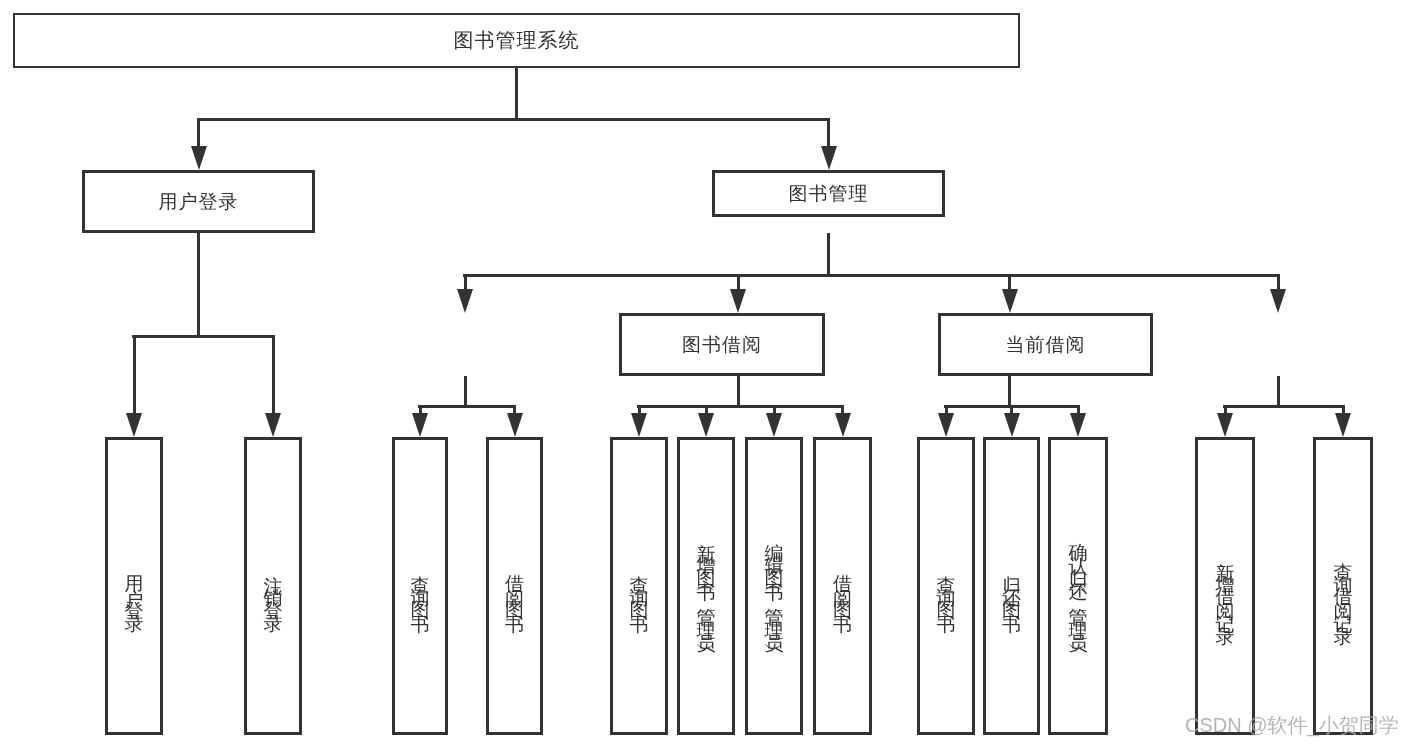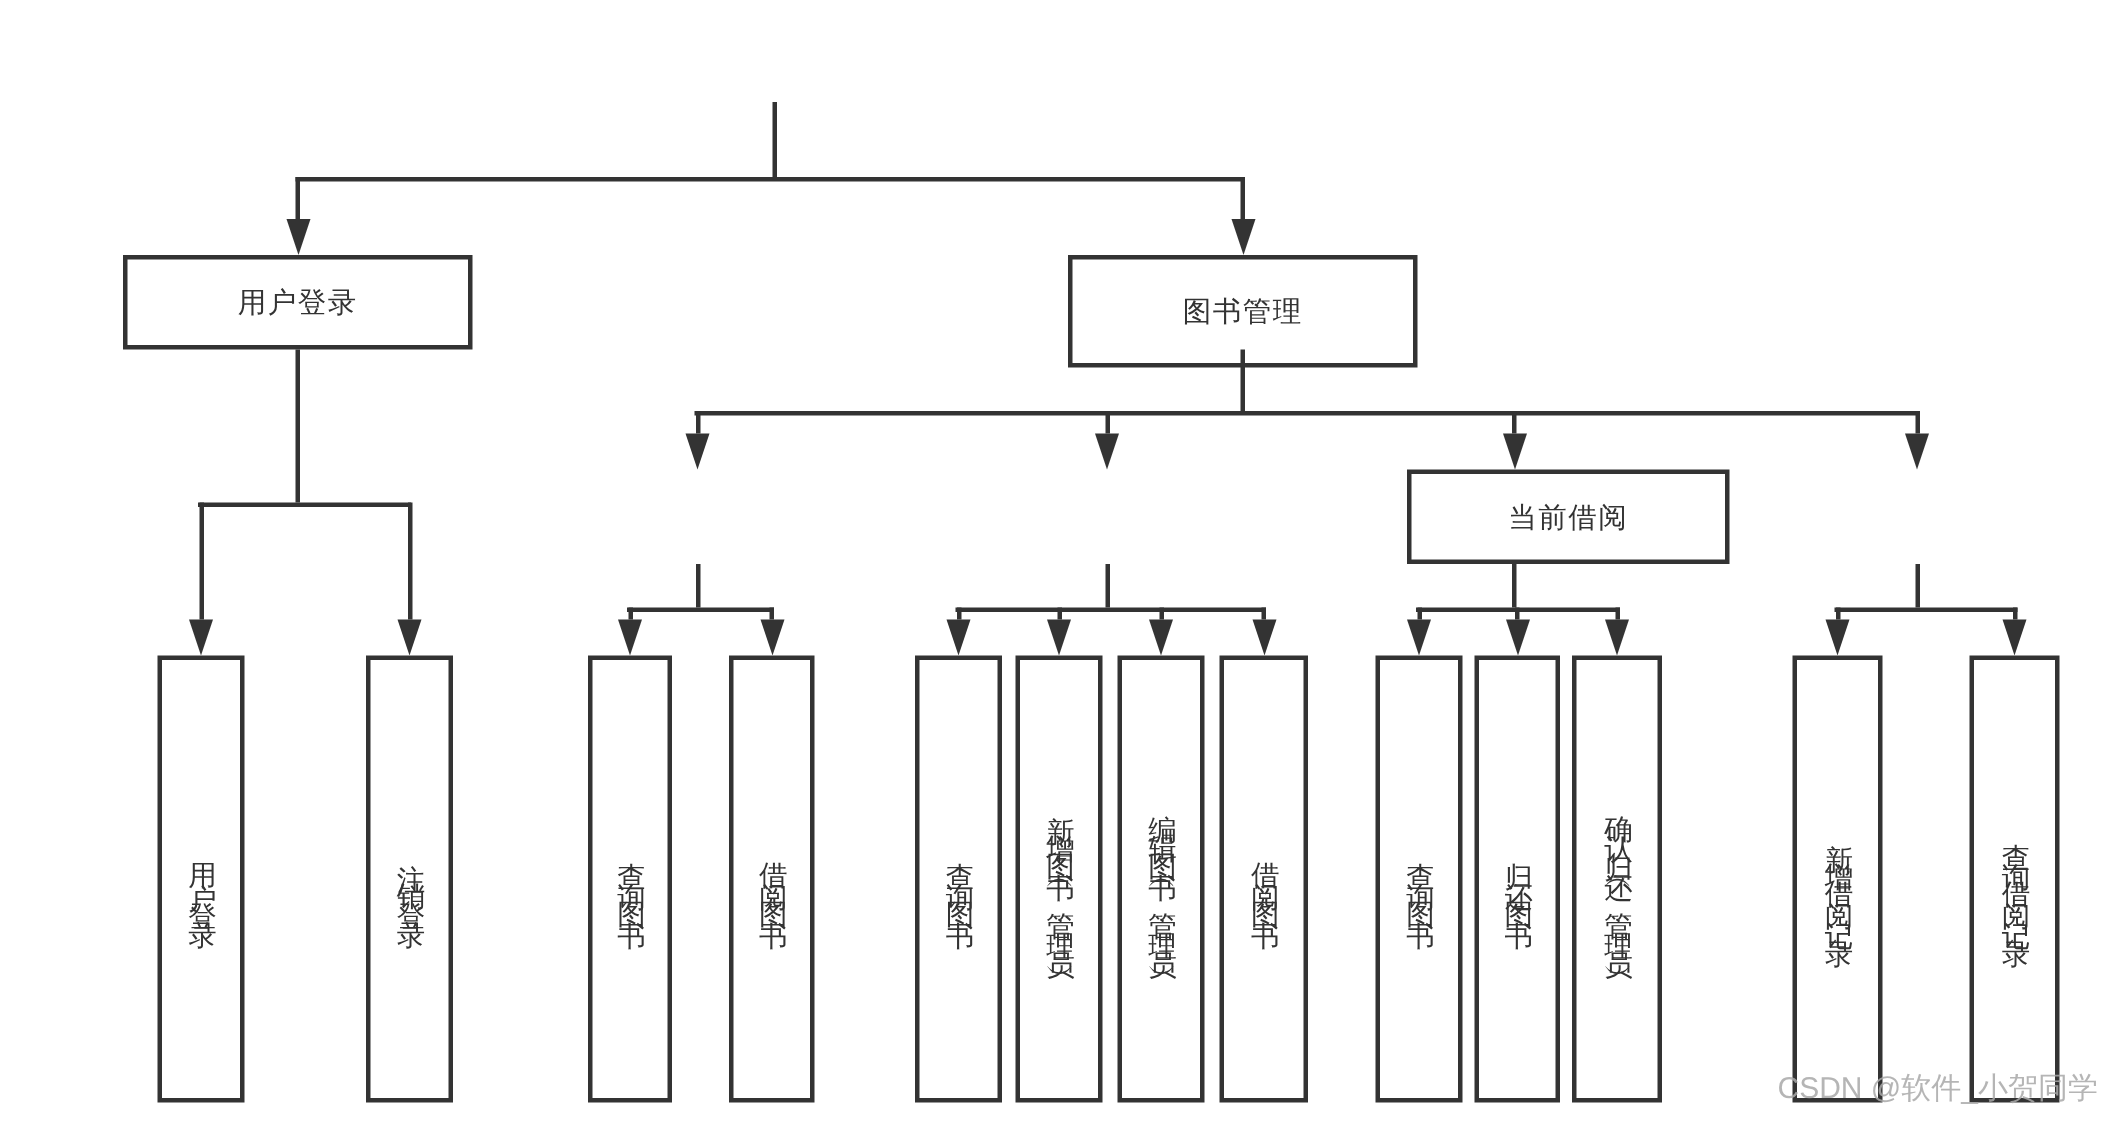--- a/index.html
+++ b/index.html
@@ -56,49 +56,51 @@
     opacity: 0.85;
     white-space: nowrap;
     z-index: 5;
   }
 </style>
 </head>
 <body style="background: rgb(255, 255, 255);">
 
 <div class="canvas">
 
+  <div class="hbox root" style="left:13px; top:13px; width:1007px; height:55px;">图书管理系统</div>
 
   <div class="vline" style="left:515px; top:68px; height:50px;"></div>
   <div class="hline" style="left:197px; top:118px; width:633px;"></div>
   <div class="vline" style="left:197px; top:118px; height:30px;"></div>
   <div class="arrow" style="left:190.5px; top:146px;"></div>
   <div class="vline" style="left:827px; top:118px; height:30px;"></div>
   <div class="arrow" style="left:820.5px; top:146px;"></div>
 
   <div class="hbox" style="left:82px; top:170px; width:233px; height:63px;">用户登录</div>
-  <div class="hbox" style="left:712px; top:170px; width:233px; height:75px;">图书管理</div>
+  <div class="hbox" style="left:712px; top:170px; width:233px; height:47px;">图书管理</div>
 
   <div class="vline" style="left:197px; top:233px; height:102px;"></div>
   <div class="hline" style="left:132px; top:335px; width:142px;"></div>
   <div class="vline" style="left:132.5px; top:335px; height:78px;"></div>
   <div class="arrow" style="left:126px; top:413px;"></div>
   <div class="vline" style="left:271.5px; top:335px; height:78px;"></div>
   <div class="arrow" style="left:265px; top:413px;"></div>
 
   <div class="vline" style="left:827px; top:233px; height:41px;"></div>
   <div class="hline" style="left:463px; top:274px; width:817px;"></div>
   <div class="vline" style="left:463.5px; top:274px; height:15px;"></div>
   <div class="arrow" style="left:457px; top:289px;"></div>
   <div class="vline" style="left:736.5px; top:274px; height:15px;"></div>
   <div class="arrow" style="left:730px; top:289px;"></div>
   <div class="vline" style="left:1008px; top:274px; height:15px;"></div>
   <div class="arrow" style="left:1001.5px; top:289px;"></div>
   <div class="vline" style="left:1276.5px; top:274px; height:15px;"></div>
   <div class="arrow" style="left:1270px; top:289px;"></div>
 
+  <div class="hbox" style="left:619px; top:313px; width:206px; height:63px;">图书借阅</div>
   <div class="hbox" style="left:902px; top:313px; width:215px; height:63px;margin-left:36px;">当前借阅</div>
 
   <div class="vline" style="left:463.5px; top:376px; height:29px;"></div>
   <div class="hline" style="left:418px; top:405px; width:98px;"></div>
   <div class="vline" style="left:418.5px; top:405px; height:8px;"></div>
   <div class="arrow" style="left:412px; top:413px;"></div>
   <div class="vline" style="left:513px; top:405px; height:8px;"></div>
   <div class="arrow" style="left:506.5px; top:413px;"></div>
 
   <div class="vline" style="left:736.5px; top:376px; height:29px;"></div>

